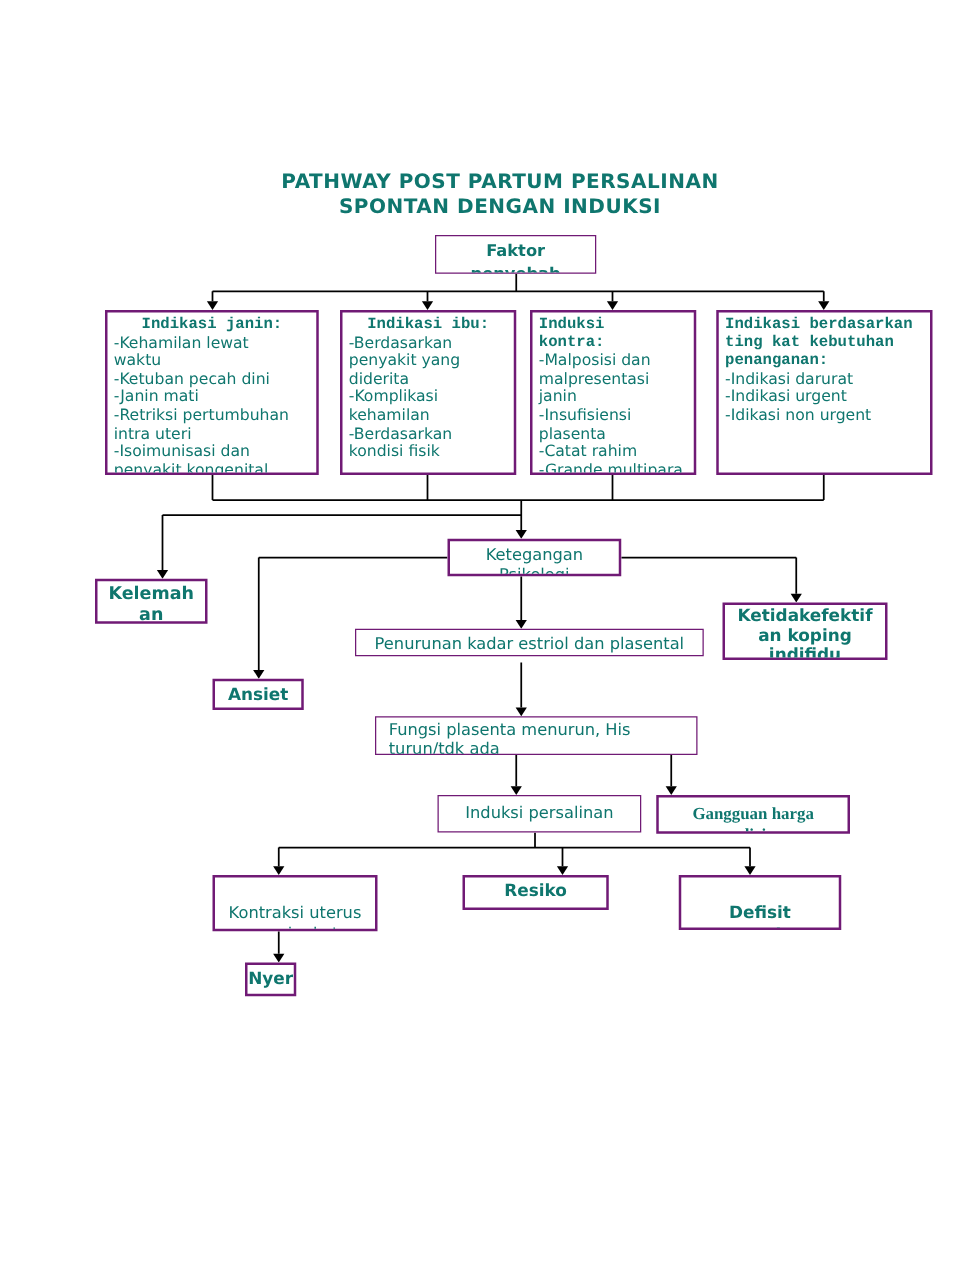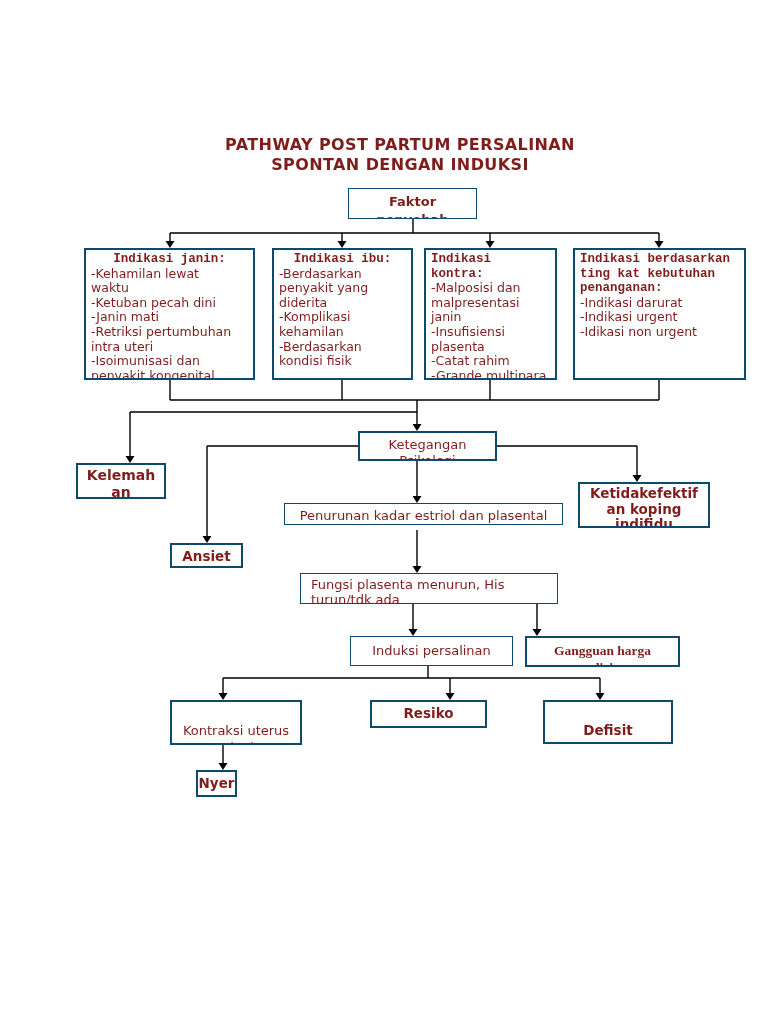--- a/index.html
+++ b/index.html
@@ -1,26 +1,26 @@
 <!DOCTYPE html>
 <html><head>
 <meta charset="utf-8">
 <style>
   html,body{margin:0;padding:0;background:#ffffff;}
   .page{
     position:relative;width:768px;height:1024px;background:#ffffff;
-    font-family:"DejaVu Sans",sans-serif;color:#7f1d1d;overflow:hidden;
+    font-family:"DejaVu Sans",sans-serif;color:#0f766e;overflow:hidden;
   }
   .title{
     position:absolute;left:16px;top:135px;width:768px;text-align:center;
     font-size:16px;font-weight:bold;line-height:20px;letter-spacing:.4px;
   }
   svg.wires{position:absolute;left:0;top:0;z-index:0;}
   .box{
-    position:absolute;box-sizing:border-box;background:#fff;border:2px solid #0c4a6e;
+    position:absolute;box-sizing:border-box;background:#fff;border:2px solid #701a75;
     overflow:hidden;z-index:1;font-size:13px;
   }
   .thin{border-width:1.5px;}
   .ctr{text-align:center;}
   .b{font-weight:bold;}
   .ln{white-space:nowrap;}
   
   .ind{padding:2px 5px;font-size:12.5px;}
   .ind .ln{line-height:14.6px;}
   .ind .hd{font-weight:bold;line-height:14.6px;white-space:nowrap;font-family:Liberation Mono, monospace;}
@@ -110,21 +110,21 @@
     <div class="ln">-Berdasarkan</div>
     <div class="ln">penyakit yang</div>
     <div class="ln">diderita</div>
     <div class="ln">-Komplikasi</div>
     <div class="ln">kehamilan</div>
     <div class="ln">-Berdasarkan</div>
     <div class="ln">kondisi fisik</div>
   </div>
 
   <div class="box ind kontra">
-    <div class="hd">Indikasi</div>
+    <div class="hd">Induksi</div>
     <div class="hd">kontra:</div>
     <div class="ln">-Malposisi dan</div>
     <div class="ln">malpresentasi</div>
     <div class="ln">janin</div>
     <div class="ln">-Insufisiensi</div>
     <div class="ln">plasenta</div>
     <div class="ln">-Catat rahim</div>
     <div class="ln">-Grande multipara</div>
   </div>
 

